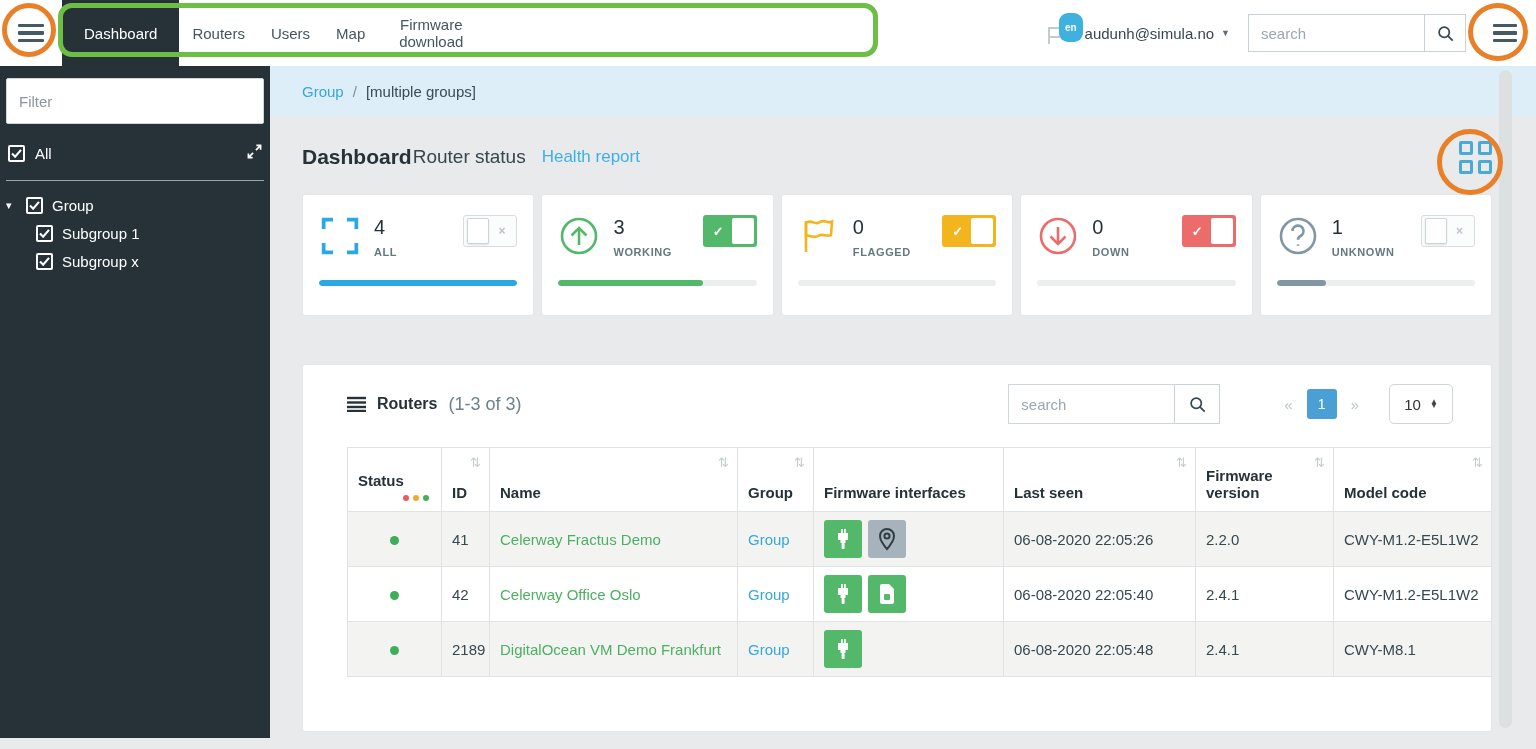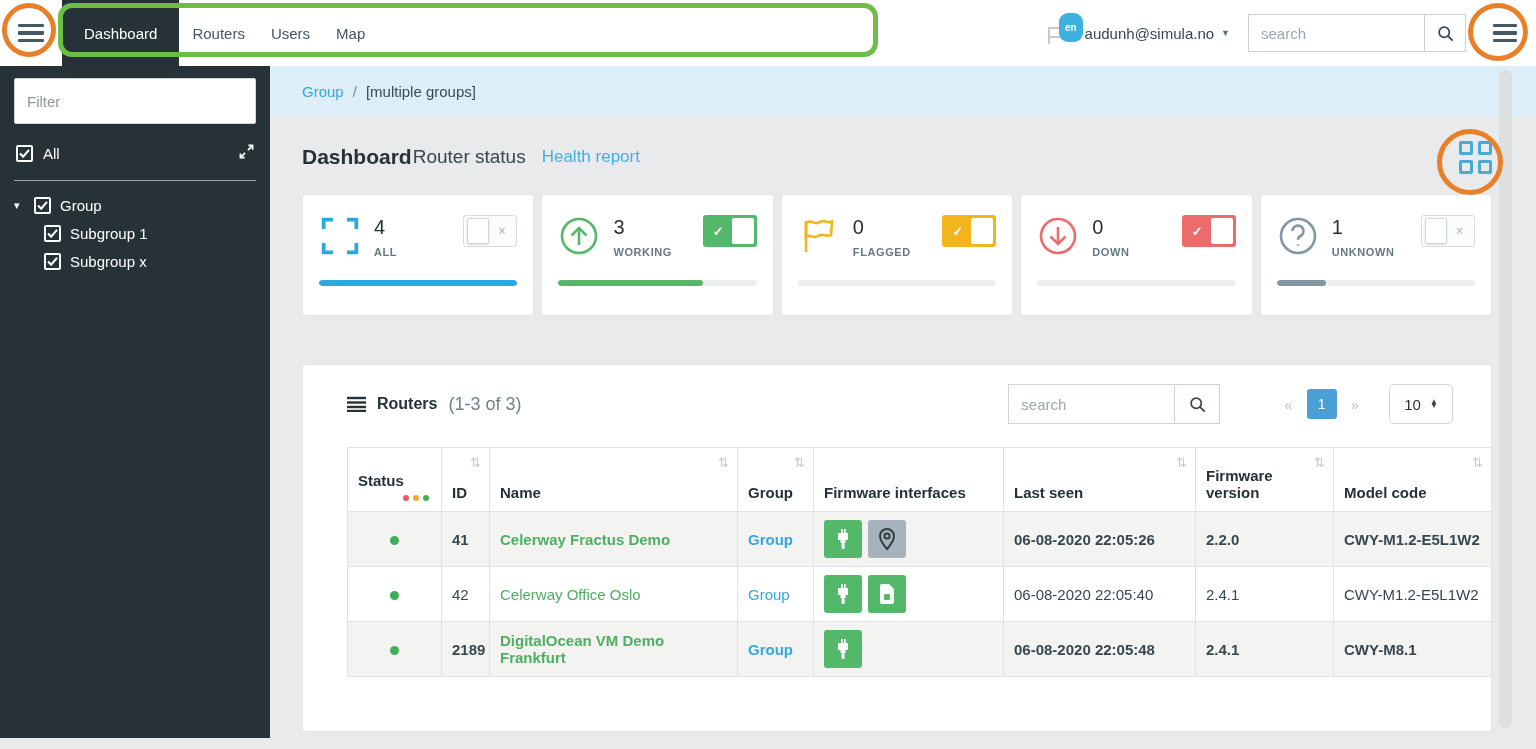--- a/index.html
+++ b/index.html
@@ -21,21 +21,21 @@
   .lang-flag { position:absolute; left:0; top:4px; color:#c3cad0; }
   .lang-badge { position:absolute; top:-8px; right:-12px; background:#3fb1de; color:#fff; font-size:10px; font-weight:bold; padding:9px 6px; border-radius:9px; }
   .user-email { display:flex; align-items:center; gap:7px; font-size:15px; color:#37474f; margin:0 18px 0 10px; cursor:pointer; }
   .user-email .caret { font-size:9px; color:#5c6f78; }
   .search-box { display:flex; margin-right:16px; }
   .search-box input { width:176px; height:38px; border:1px solid #c9d2d6; border-right:none; padding:0 12px; font-size:15px; color:#333; outline:none; }
   .search-box input::placeholder { color:#9aa7ad; }
   .search-btn { width:42px; height:38px; border:1px solid #c9d2d6; background:#fff; display:flex; align-items:center; justify-content:center; cursor:pointer; }
 
   
-  .sidebar { position:absolute; top:66px; left:0; width:270px; height:672px; background:#263238; padding:12px 14px; color:#fff; }
+  .sidebar { position:absolute; top:66px; left:0; width:270px; height:672px; background:#263238; padding:12px 6px; color:#fff; }
   .filter-input { width:100%; height:46px; border:1px solid #cfd6d9; border-radius:2px; padding:0 12px; font-size:15px; color:#333; outline:none; }
   .filter-input::placeholder { color:#8d979c; }
   .side-all { display:flex; align-items:center; gap:10px; margin-top:20px; font-size:15px; padding:0 2px; }
   .collapse-ic { margin-left:auto; cursor:pointer; }
   .side-divider { border:none; border-top:1px solid #97a4aa; margin:18px 0 16px; }
   .tree-row { display:flex; align-items:center; gap:9px; font-size:15px; margin-top:2px; cursor:pointer; }
   .tree-row .caret { font-size:11px; color:#fff; width:11px; }
   .tree-sub { margin:11px 0 0 30px; }
   .cb { flex:0 0 auto; width:17px; height:17px; border:2px solid #fff; border-radius:2px; display:flex; align-items:center; justify-content:center; }
 
@@ -86,21 +86,21 @@
   .pager { display:flex; align-items:center; margin-left:58px; }
   .pg-arrow { color:#b9c3c9; font-size:15px; padding:0 6px; cursor:pointer; }
   .pg-page { width:30px; height:30px; margin:0 8px; background:#4aa0d5; color:#fff; border-radius:3px; display:flex; align-items:center; justify-content:center; font-size:14px; cursor:pointer; }
   .page-size { margin-left:24px; width:64px; height:40px; border:1px solid #cfd6d9; border-radius:5px; display:flex; align-items:center; justify-content:center; gap:9px; font-size:15px; color:#333; cursor:pointer; }
   .spinner { display:flex; flex-direction:column; line-height:.55; font-size:8px; color:#444; }
 
   table.routers { border-collapse:collapse; table-layout:fixed; width:100%; margin-top:22px; }
   .routers th { border:1px solid #dfe3e5; background:#fff; vertical-align:bottom; text-align:left; padding:8px 10px 10px; font-size:15px; color:#263238; position:relative; height:64px; }
   .routers th .sort { position:absolute; top:7px; right:8px; color:#c3ccd1; font-size:13px; font-weight:normal; cursor:pointer; }
   .routers td { border:1px solid #dfe3e5; padding:8px 10px; font-size:15px; color:#37474f; height:54px; vertical-align:middle; }
-  .routers tr.alt td { background:#f3f4f2;font-weight:bold; }
+  .routers tr.alt td { background:#f3f4f2; }
   .hdr-dots { display:flex; gap:4px; justify-content:flex-end; margin-top:6px; padding-right:2px; }
   .hdr-dots i { width:6px; height:6px; border-radius:50%; }
   .d-red { background:#e85c5c; } .d-yel { background:#f0a92e; } .d-grn { background:#49ae55; }
   .status-cell { text-align:center; }
   .status-dot { display:inline-block; width:9px; height:9px; border-radius:50%; background:#3fae5a; }
   .green-txt { color:#4daf62; }
   .name-link, .group-link { text-decoration:none; cursor:pointer; }
   .name-link { color:#4daf62; }
   .group-link { color:#35a7dc; }
   .if-wrap { display:flex; gap:6px; }
@@ -131,20 +131,23 @@
           <span>Dashboard</span>
         </div>
       <div class="nav-item">
           <span>Routers</span>
         </div>
       <div class="nav-item">
           <span>Users</span>
         </div>
       <div class="nav-item">
           <span>Map</span>
+        </div>
+      <div class="nav-item two-line">
+          <span>Firmware download</span>
         </div>
     </nav>
     <div class="topbar-right">
       <span class="lang-wrap">
         <svg class="lang-flag" width="24" height="20" viewBox="0 0 24 20" fill="none" stroke="#c3cad0" stroke-width="2">
             <line x1="4" y1="2" x2="4" y2="19"></line>
             <path d="M4,3 h14 v9 h-14"></path>
           </svg>
         <span class="lang-badge">en</span>
       </span>

